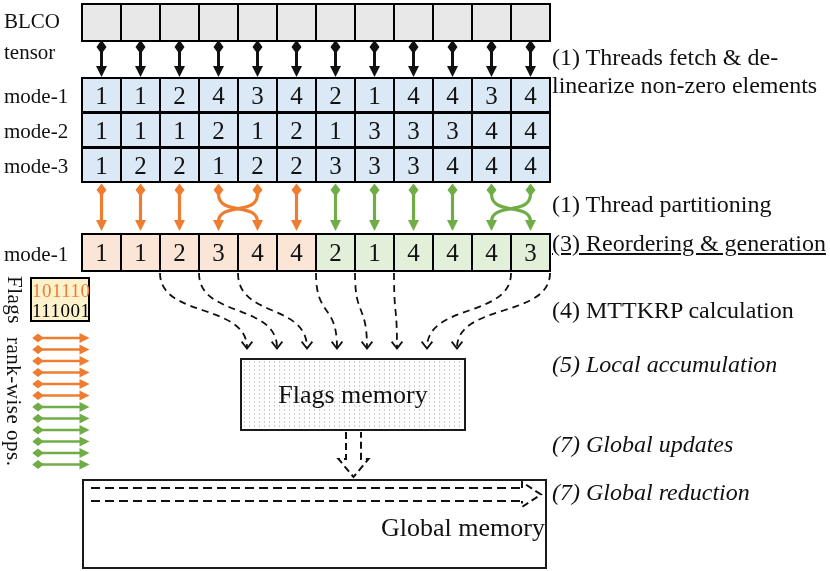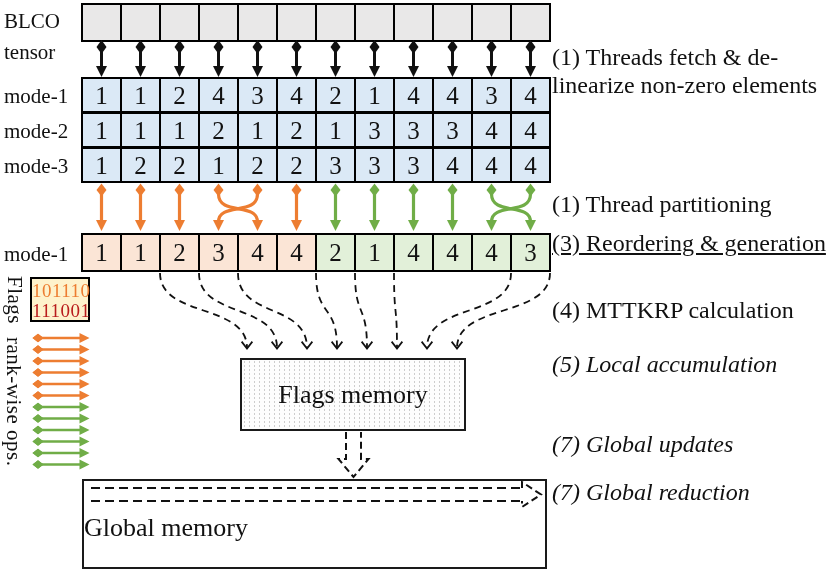--- a/index.html
+++ b/index.html
@@ -31,21 +31,21 @@
   .membox{
     border:2.5px solid #1a1a1a; box-sizing:border-box;
     display:flex; align-items:center; justify-content:center;
     font-size:26px;
   }
   #local-box{
     background-color:#fdfdfd;
     background-image:radial-gradient(#cdcdcd 0.9px, transparent 1.1px);
     background-size:5px 4px;
   }
-  #global-box{ justify-content:flex-start; align-items:flex-start; }
+  #global-box{ justify-content:flex-end; align-items:flex-start; }
   #global-box .glabel{ margin-top:32px; }
   .ann{ font-size:24px; line-height:28px; white-space:nowrap; }
   .ann.it{ font-style:italic; }
   svg.overlay{ position:absolute; left:0; top:0; pointer-events:none; }
 </style>
 </head>
 <body>
 
 <div id="stage">
 
@@ -127,21 +127,21 @@
       <div class="cell" style="background: rgb(226, 240, 217);">1</div>
       <div class="cell" style="background: rgb(226, 240, 217);">4</div>
       <div class="cell" style="background: rgb(226, 240, 217);">4</div>
       <div class="cell" style="background: rgb(226, 240, 217);">4</div>
       <div class="cell" style="background: rgb(226, 240, 217);">3</div>
     </div>
 
   <div class="abs vlabel" style="left:2px; top:276px;">Flags</div>
   <div class="abs" id="flags-box" style="left: 30px; top: 277px; width: 60px; height: 45px; background: rgb(254, 242, 204);">
       <div style="color: rgb(237, 125, 49);">101110</div>
-      <div style="color: #b91c1c;">111001</div>
+      <div style="color: #000000;">111001</div>
     </div>
 
   <div class="abs vlabel" style="left:1px; top:337px;">rank-wise ops.</div>
 
   <div class="abs membox" id="local-box" style="left:240px; top:358px; width:226px; height:73px;">
     <span>Flags memory</span>
   </div>
   <div class="abs membox" id="global-box" style="left:82px; top:479px; width:465px; height:90px; border-width:2px;">
     <span class="glabel">Global memory</span>
   </div>

